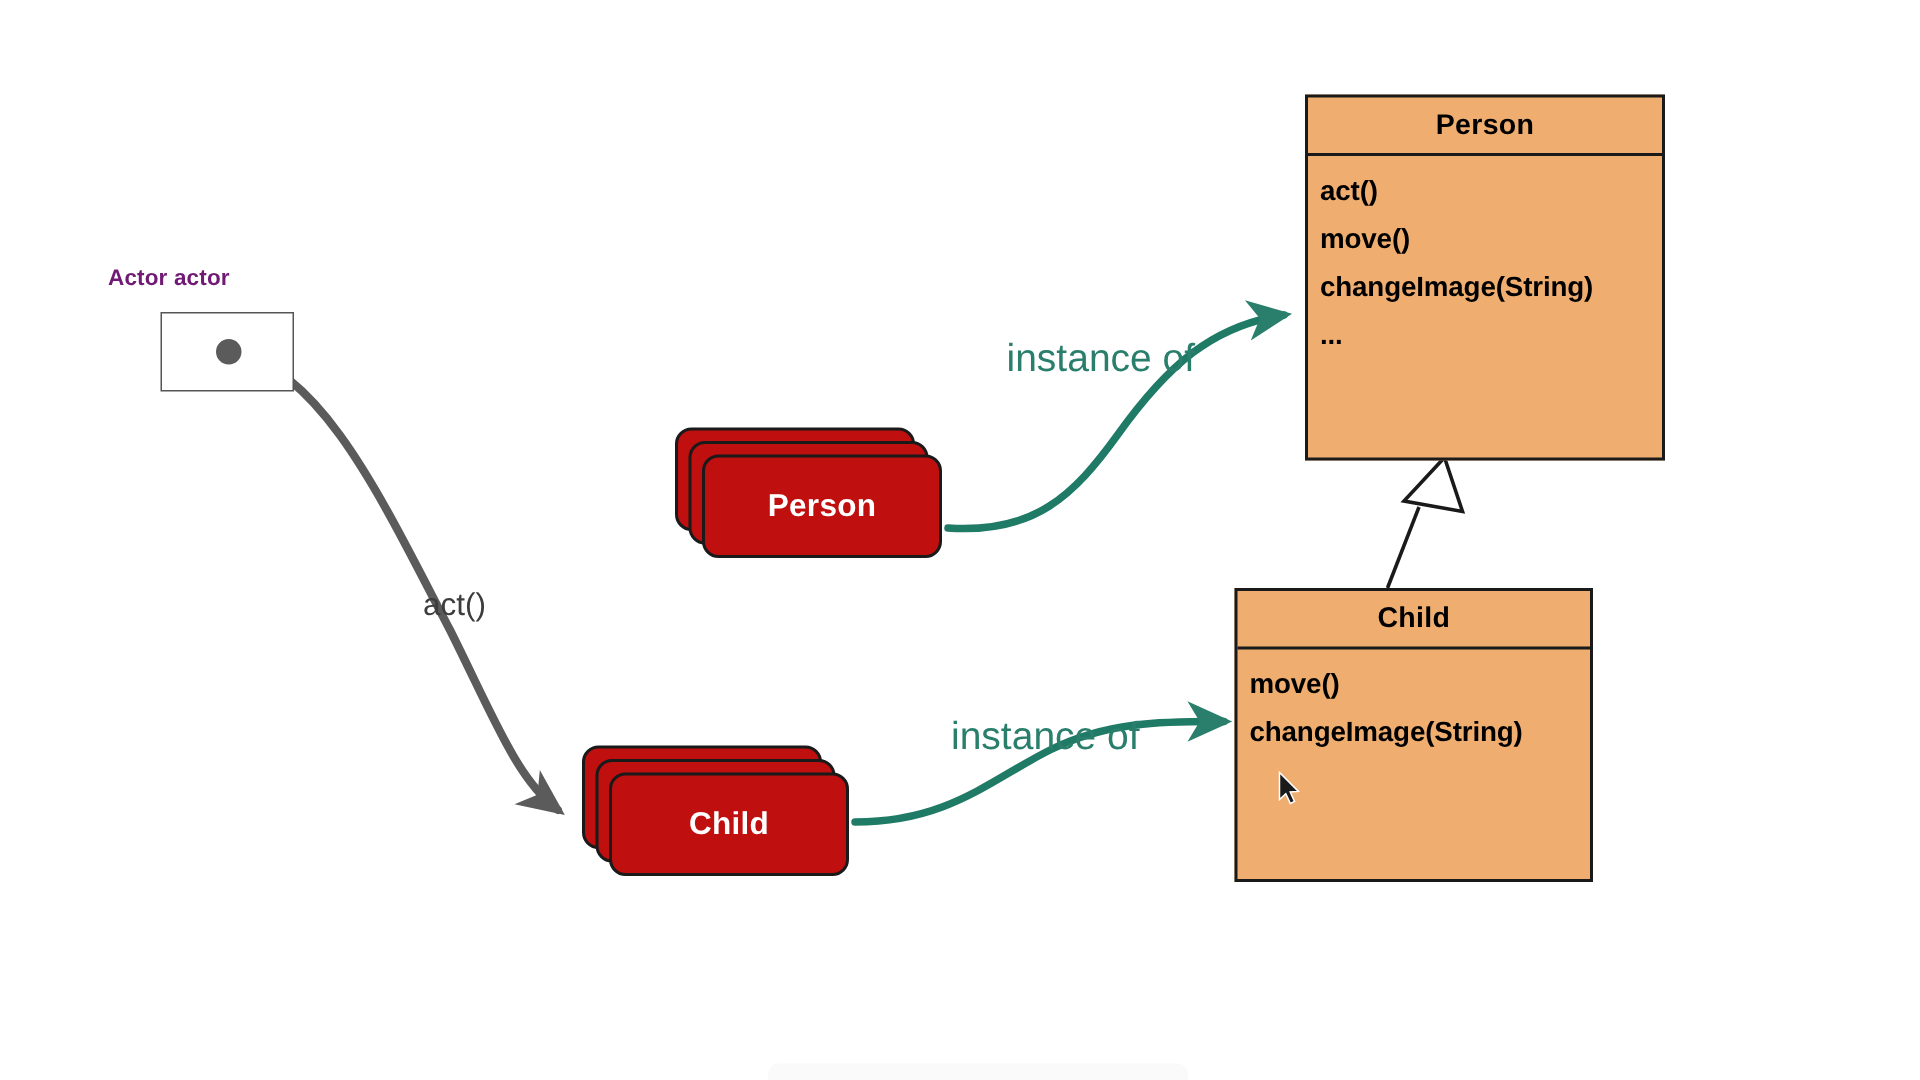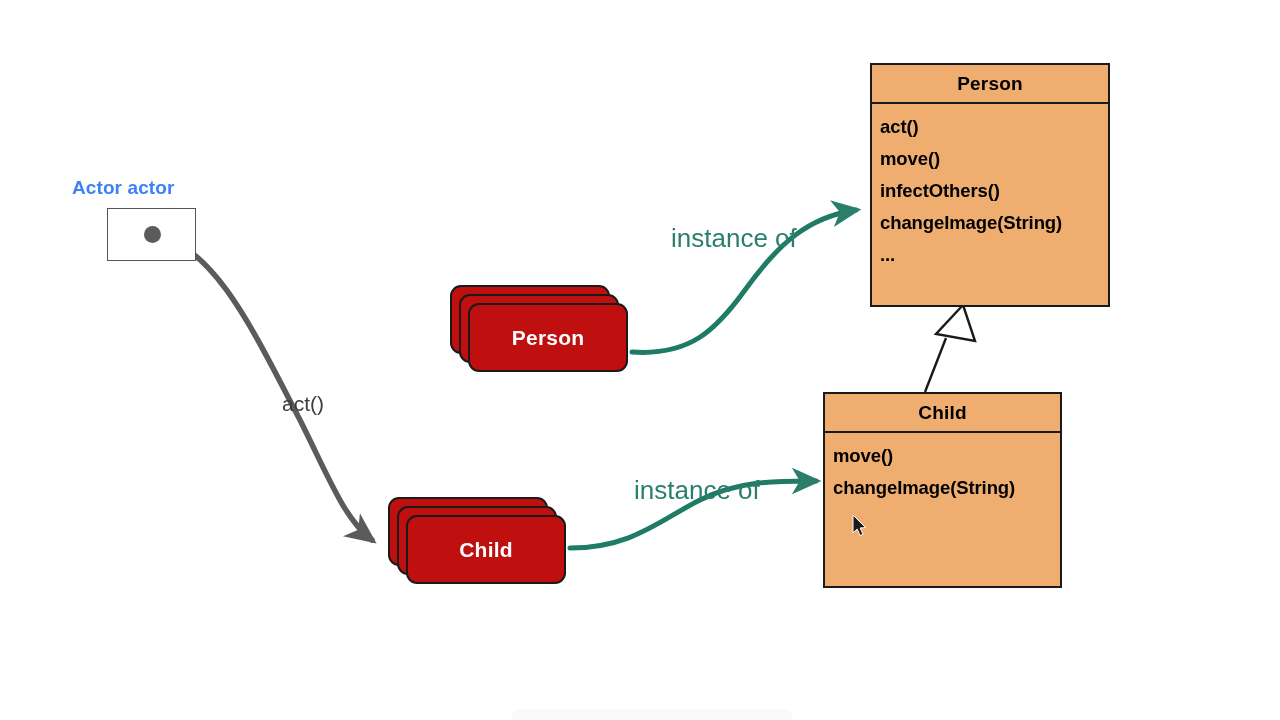--- a/index.html
+++ b/index.html
@@ -101,22 +101,22 @@
 
   #obj-person { left: 450px; top: 285px; width: 180px; height: 90px; }
   #obj-child  { left: 388px; top: 497px; width: 180px; height: 90px; }
 
   
   #actor-label {
     position: absolute;
     left: 72px;
     top: 177px;
     font-weight: bold;
-    font-size: 19px;
-    color: #3b82f6;
+    font-size: 15px;
+    color: #701a75;
     letter-spacing: 0.1px;
   }
   #actor-box {
     position: absolute;
     left: 107px;
     top: 208px;
     width: 89px;
     height: 53px;
     background: #ffffff;
     border: 1.6px solid #555555;
@@ -192,21 +192,20 @@
 
   <div id="actor-label">Actor actor</div>
   <div id="actor-box"></div>
   <div id="actor-dot"></div>
 
   <div class="uml-class" id="class-person">
     <div class="uml-class-header">Person</div>
     <div class="uml-class-body">
       <div class="uml-member">act()</div>
       <div class="uml-member">move()</div>
-      <div class="uml-member">infectOthers()</div>
       <div class="uml-member">changeImage(String)</div>
       <div class="uml-member">...</div>
     </div>
   </div>
 
   <div class="uml-class" id="class-child">
     <div class="uml-class-header">Child</div>
     <div class="uml-class-body">
       <div class="uml-member">move()</div>
       <div class="uml-member">changeImage(String)</div>

